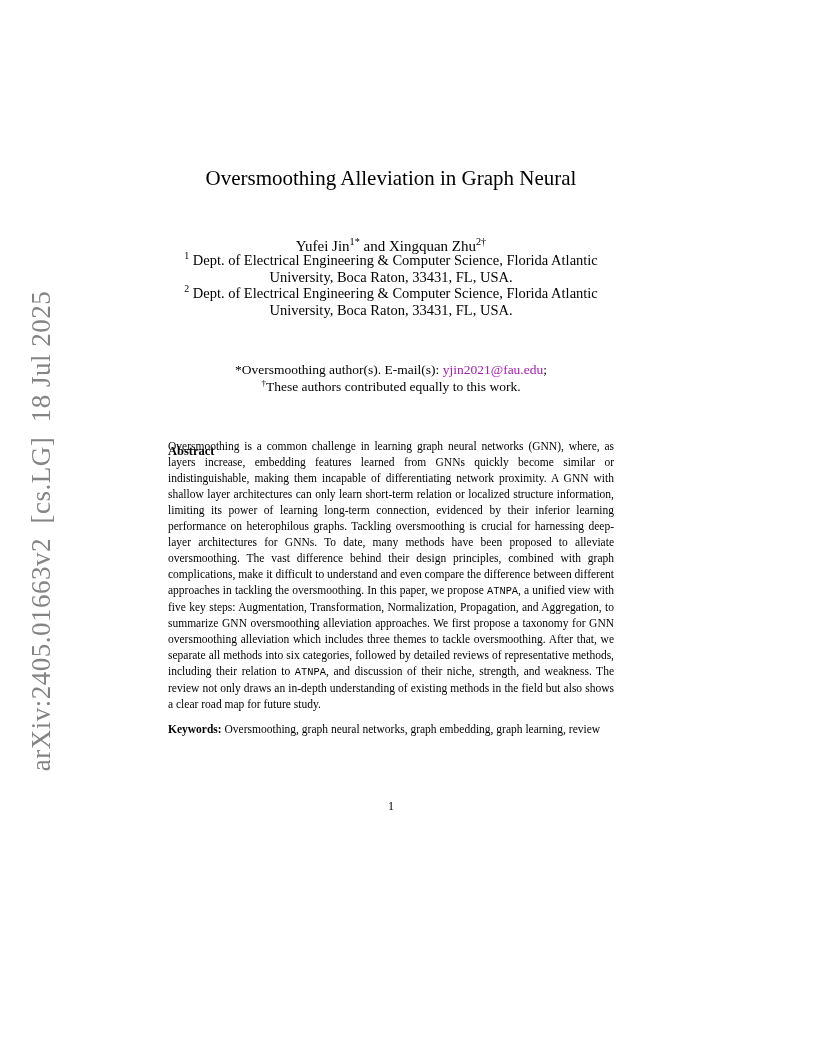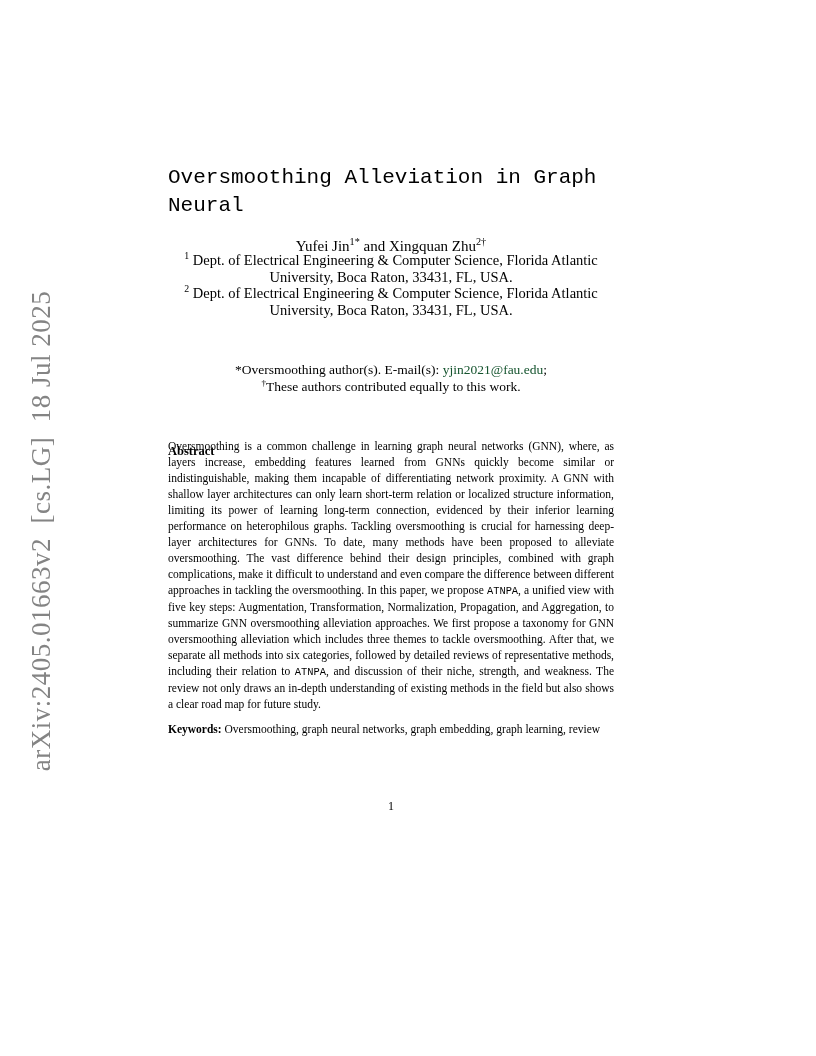--- a/index.html
+++ b/index.html
@@ -34,24 +34,24 @@
 
   
   .col {
     position: absolute;
     left: 168px;
     width: 446px;
   }
 
   .title {
     top: 164px;
+    text-align: center;
     font-size: 21px;
     line-height: 28px;
     font-weight: normal;
-    font-family: Liberation Mono, monospace;
   }
 
   .authors {
     top: 237px;
     text-align: center;
     font-size: 15px;
     line-height: 18px;
   }
   .authors sup, .affil sup, .contact sup {
     font-size: 0.68em;
@@ -66,21 +66,21 @@
     line-height: 16.6px;
   }
 
   .contact {
     top: 362px;
     text-align: center;
     font-size: 13.5px;
     line-height: 16.6px;
   }
   .email-link {
-    color: #14532d;
+    color: #a21caf;
     text-decoration: none;
     cursor: pointer;
   }
 
   .abstract-heading {
     top: 444px;
     text-align: left;
     font-size: 12.5px;
     font-weight: bold;
   }

